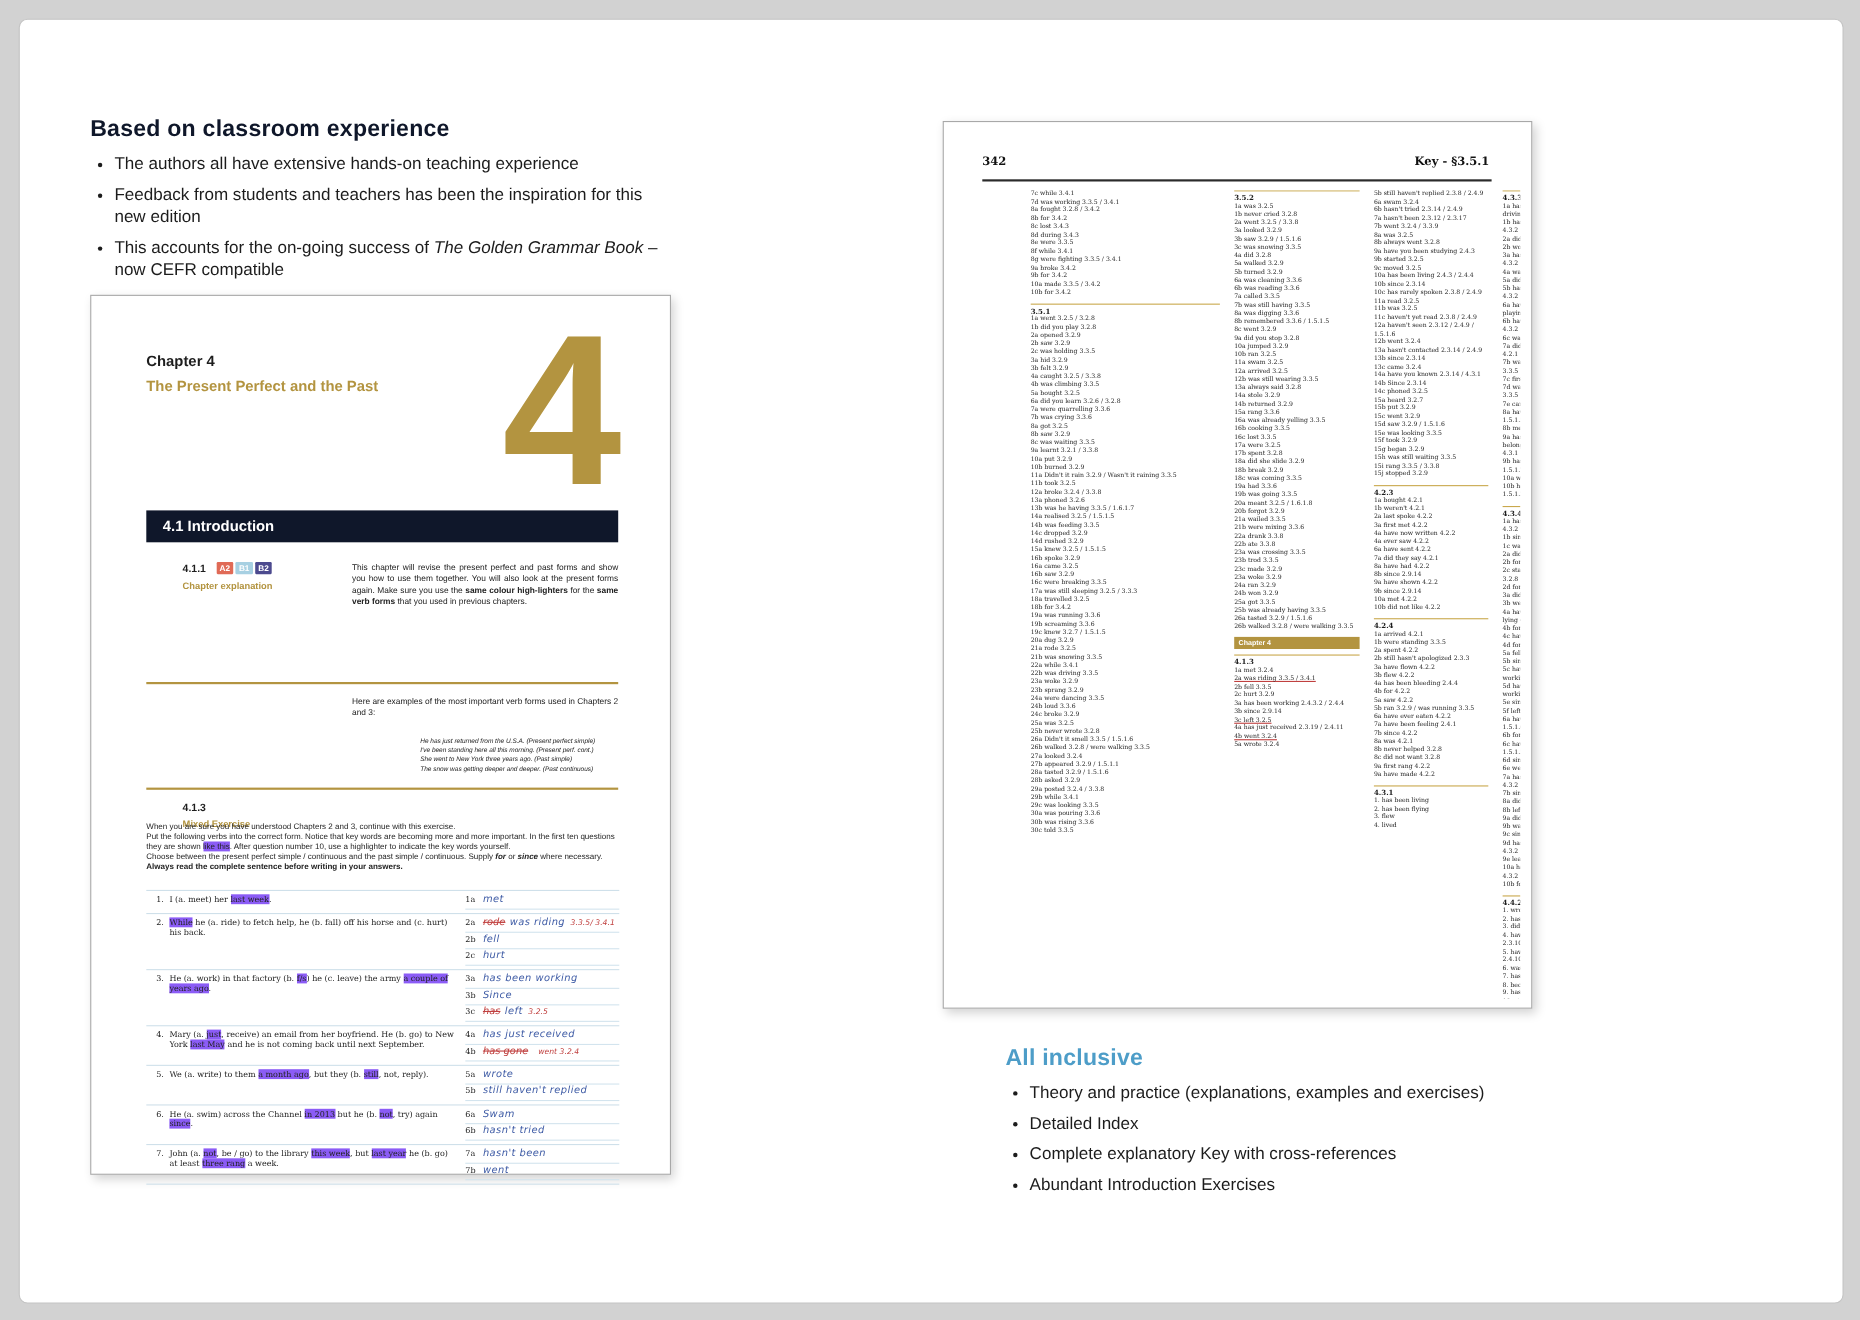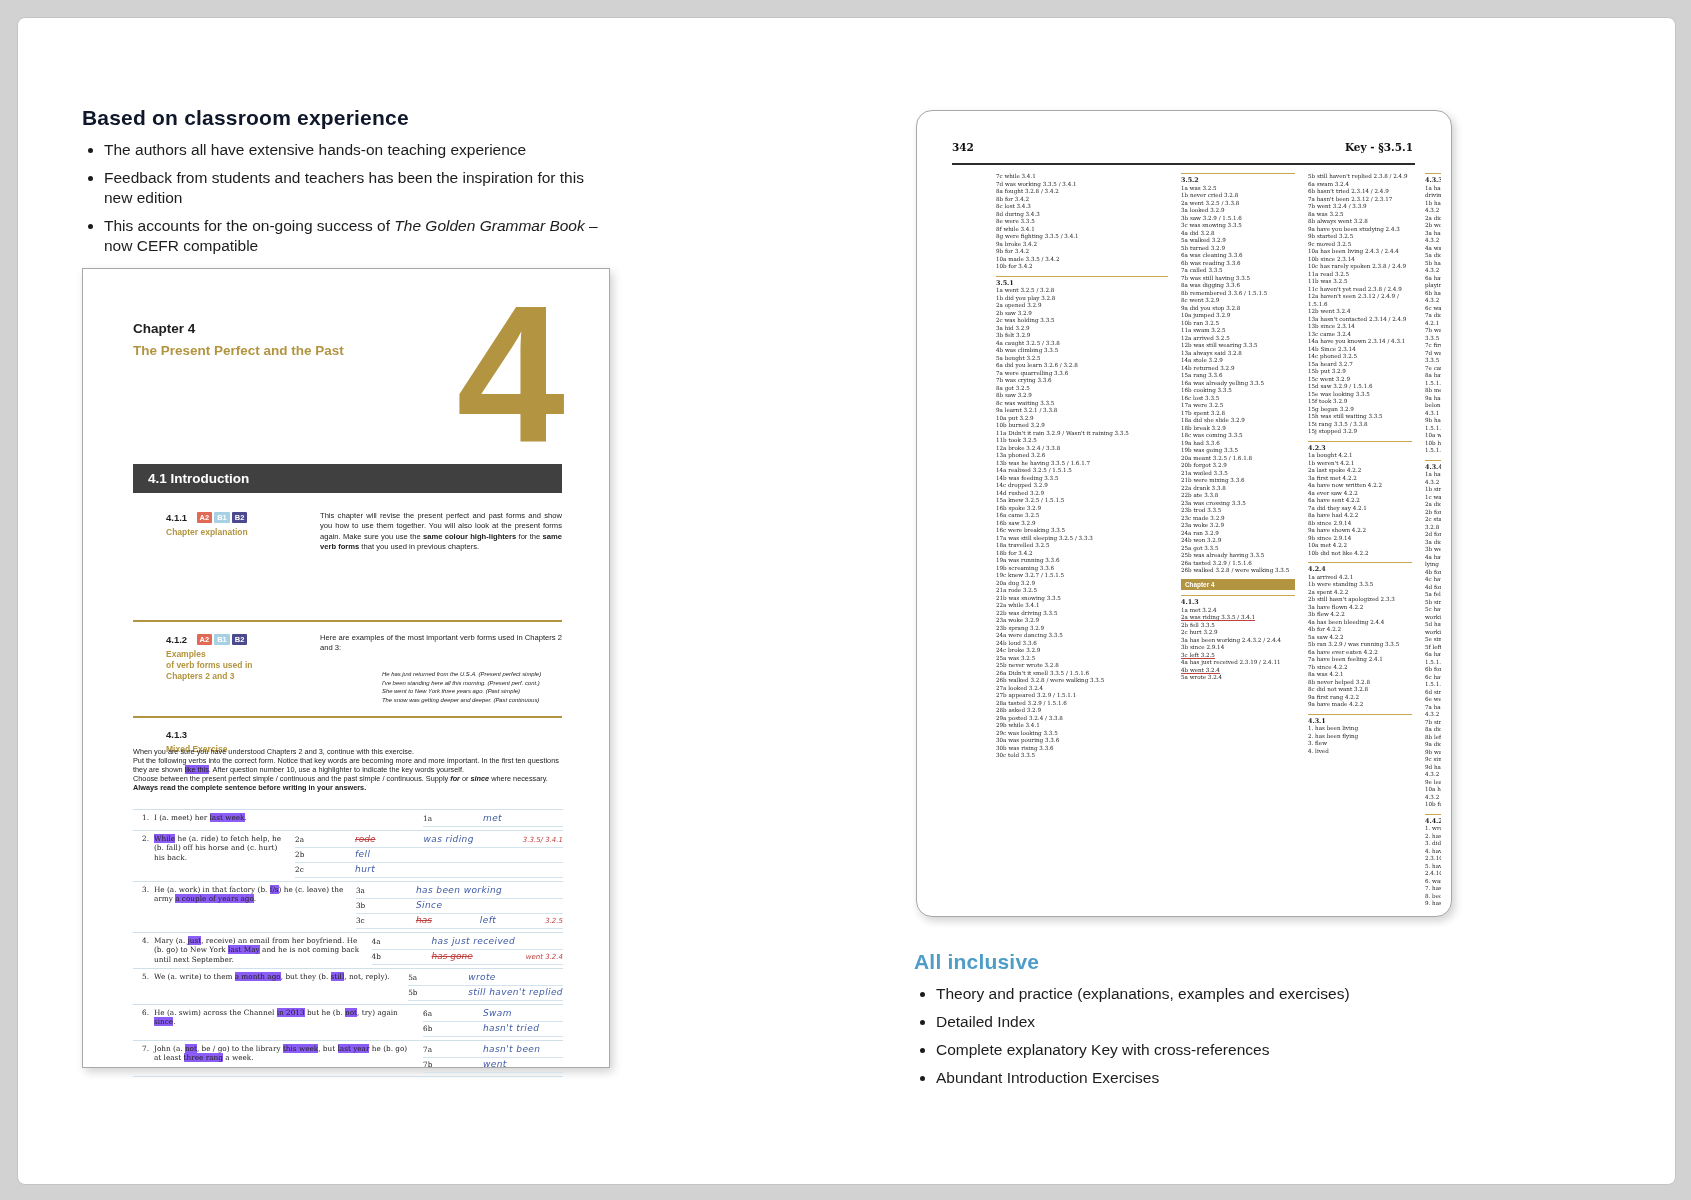--- a/index.html
+++ b/index.html
@@ -8,42 +8,42 @@
   
   .promo{position:absolute;}
   .promo h2{margin:0 0 10px 0;font-size:21px;font-weight:bold;letter-spacing:0.2px;}
   .promo ul{margin:0;padding:0 0 0 22px;}
   .promo li{font-size:15.5px;line-height:20px;color:#1c1c1c;margin-bottom:8px;}
   #promo-left{left:64px;top:88px;width:520px;}
   #promo-right{left:896px;top:932px;width:640px;}
   
   .bookpage{position:absolute;background:#fff;border:1px solid #a8a8a8;box-shadow:3px 4px 9px rgba(0,0,0,0.18);}
   #page-left{left:64px;top:250px;width:526px;height:798px;}
-  #page-right{left:898px;top:92px;width:534px;height:805px;border-radius:16px;}
+  #page-right{left:839px;top:92px;width:534px;height:805px;}
   
   .ch-label{position:absolute;left:50px;top:52px;font-size:13.5px;font-weight:bold;color:#1e1e1e;}
   .ch-title{position:absolute;left:50px;top:74px;font-size:13.5px;font-weight:bold;}
   .bignum{position:absolute;right:44px;top:18px;font-size:195px;line-height:172px;font-weight:bold;font-family:"Liberation Sans",sans-serif;}
   .secbar{position:absolute;left:50px;top:195px;width:429px;height:29px;line-height:29px;color:#fff;font-size:13.5px;font-weight:bold;padding-left:15px;box-sizing:border-box;}
   .divider{position:absolute;left:50px;width:429px;height:2px;}
   .snum{font-size:9.5px;font-weight:bold;color:#1e1e1e;margin-right:5px;}
   .badge{display:inline-block;font-size:7.5px;font-weight:bold;color:#fff;padding:1px 3px;margin-right:2px;border-radius:1px;vertical-align:1px;}
   .goldlabel{font-size:8.5px;font-weight:bold;line-height:11px;margin-top:2px;}
   .leftcol{position:absolute;left:50px;width:175px;margin-left:33px;}
   .bodycol{position:absolute;left:237px;width:242px;font-size:7.6px;line-height:10.4px;color:#222;text-align:justify;}
   .examples{position:absolute;left:299px;width:200px;font-size:5.9px;line-height:8.6px;font-style:italic;color:#222;font-family:"Liberation Sans",sans-serif;}
   .intro413{position:absolute;left:50px;width:430px;font-size:7.3px;line-height:9.0px;color:#222;}
   .hl{background:#8b5cf6;}
   
   .extable{position:absolute;left:50px;top:540px;width:430px;border-top:1px solid #cfe0ea;font-family:"DejaVu Serif",serif;}
   .exrow{display:flex;border-bottom:1px solid #cfe0ea;padding:3px 0 2px 0;}
   .qcell{width:290px;font-size:7.3px;line-height:9.4px;color:#222;display:flex;padding-right:10px;box-sizing:border-box;}
   .qnum{width:16px;flex:none;text-align:right;padding-right:5px;}
   .acell{flex:1;}
-  .ansline{display:flex;align-items:baseline;border-bottom:1px solid #d3e4ee;min-height:13px;margin-bottom:1px;gap:44px;}
+  .ansline{display:flex;align-items:baseline;border-bottom:1px solid #d3e4ee;min-height:13px;margin-bottom:1px;}
   .alabel{font-size:7.3px;color:#222;width:16px;flex:none;}
   .hand{font-family:"DejaVu Sans",sans-serif;font-style:italic;font-size:9px;letter-spacing:0.4px;color:#3e5ba5;white-space:nowrap;}
   .hstrike{font-family:"DejaVu Sans",sans-serif;font-style:italic;font-size:9px;color:#c0403f;text-decoration:line-through;margin-right:4px;white-space:nowrap;}
   .hnote{font-family:"DejaVu Sans",sans-serif;font-style:italic;font-size:7px;color:#c0403f;margin-left:5px;white-space:nowrap;}
   
   .kp-num{position:absolute;left:35px;top:30px;font-size:10.5px;font-weight:bold;font-family:"DejaVu Serif",serif;color:#111;}
   .kp-key{position:absolute;right:38px;top:30px;font-size:10.5px;font-weight:bold;font-family:"DejaVu Serif",serif;color:#111;}
   .kp-rule{position:absolute;left:35px;right:36px;top:52px;height:1.5px;background:#2b2b2b;}
   .kcols{position:absolute;left:35px;top:62px;right:10px;bottom:8px;display:flex;overflow:hidden;font-family:"DejaVu Serif",serif;}
   .kcol{font-size:5.6px;line-height:7.5px;color:#1d1d1d;flex:none;}
@@ -64,46 +64,35 @@
         <li>The authors all have extensive hands-on teaching experience</li>
         <li>Feedback from students and teachers has been the inspiration for this new edition</li>
         <li>This accounts for the on-going success of <i>The Golden Grammar Book</i> – now CEFR compatible</li>
       </ul>
   </div>
 
   <div class="bookpage" id="page-left">
     <div class="ch-label">Chapter 4</div>
     <div class="ch-title gold-text" style="color: rgb(179, 148, 64);">The Present Perfect and the Past</div>
     <div class="bignum gold-text" style="color: rgb(179, 148, 64);">4</div>
-    <div class="secbar gold-bg" style="background: #404040;">4.1  Introduction</div>
+    <div class="secbar gold-bg" style="background: #0f172a;">4.1  Introduction</div>
 
     <div class="leftcol" style="top:238px;">
       <div>
         <span class="snum">4.1.1</span>
         <span><span class="badge" style="background: rgb(224, 106, 86);">A2</span><span class="badge" style="background: rgb(167, 208, 226);">B1</span><span class="badge" style="background: rgb(76, 74, 142);">B2</span></span>
       </div>
       <div class="goldlabel gold-text" style="color: rgb(179, 148, 64);">
           <div>Chapter explanation</div>
         </div>
     </div>
     <div class="bodycol" style="top:242px;">This chapter will revise the present perfect and past forms and show you how to use them together. You will also look at the present forms again. Make sure you use the <b>same colour high-lighters</b> for the <b>same verb forms</b> that you used in previous chapters.</div>
 
     <div class="divider gold-bg" style="top: 351px; background: rgb(179, 148, 64);"></div>
 
-    <div class="leftcol" style="top:360px;">
-      <div>
-        <span class="snum">4.1.2</span>
-        <span><span class="badge" style="background: rgb(224, 106, 86);">A2</span><span class="badge" style="background: rgb(167, 208, 226);">B1</span><span class="badge" style="background: rgb(76, 74, 142);">B2</span></span>
-      </div>
-      <div class="goldlabel gold-text" style="color: rgb(179, 148, 64);">
-          <div>Examples</div>
-          <div>of verb forms used in</div>
-          <div>Chapters 2 and 3</div>
-        </div>
-    </div>
     <div class="bodycol" style="top:364px;">Here are examples of the most important verb forms used in Chapters 2 and 3:</div>
     <div class="examples" style="top:401px;">
         <div>He has just returned from the U.S.A.  (Present perfect simple)</div>
         <div>I've been standing here all this morning.  (Present perf. cont.)</div>
         <div>She went to New York three years ago.  (Past simple)</div>
         <div>The snow was getting deeper and deeper.  (Past continuous)</div>
       </div>
 
     <div class="divider gold-bg" style="top: 447px; background: rgb(179, 148, 64);"></div>
 

